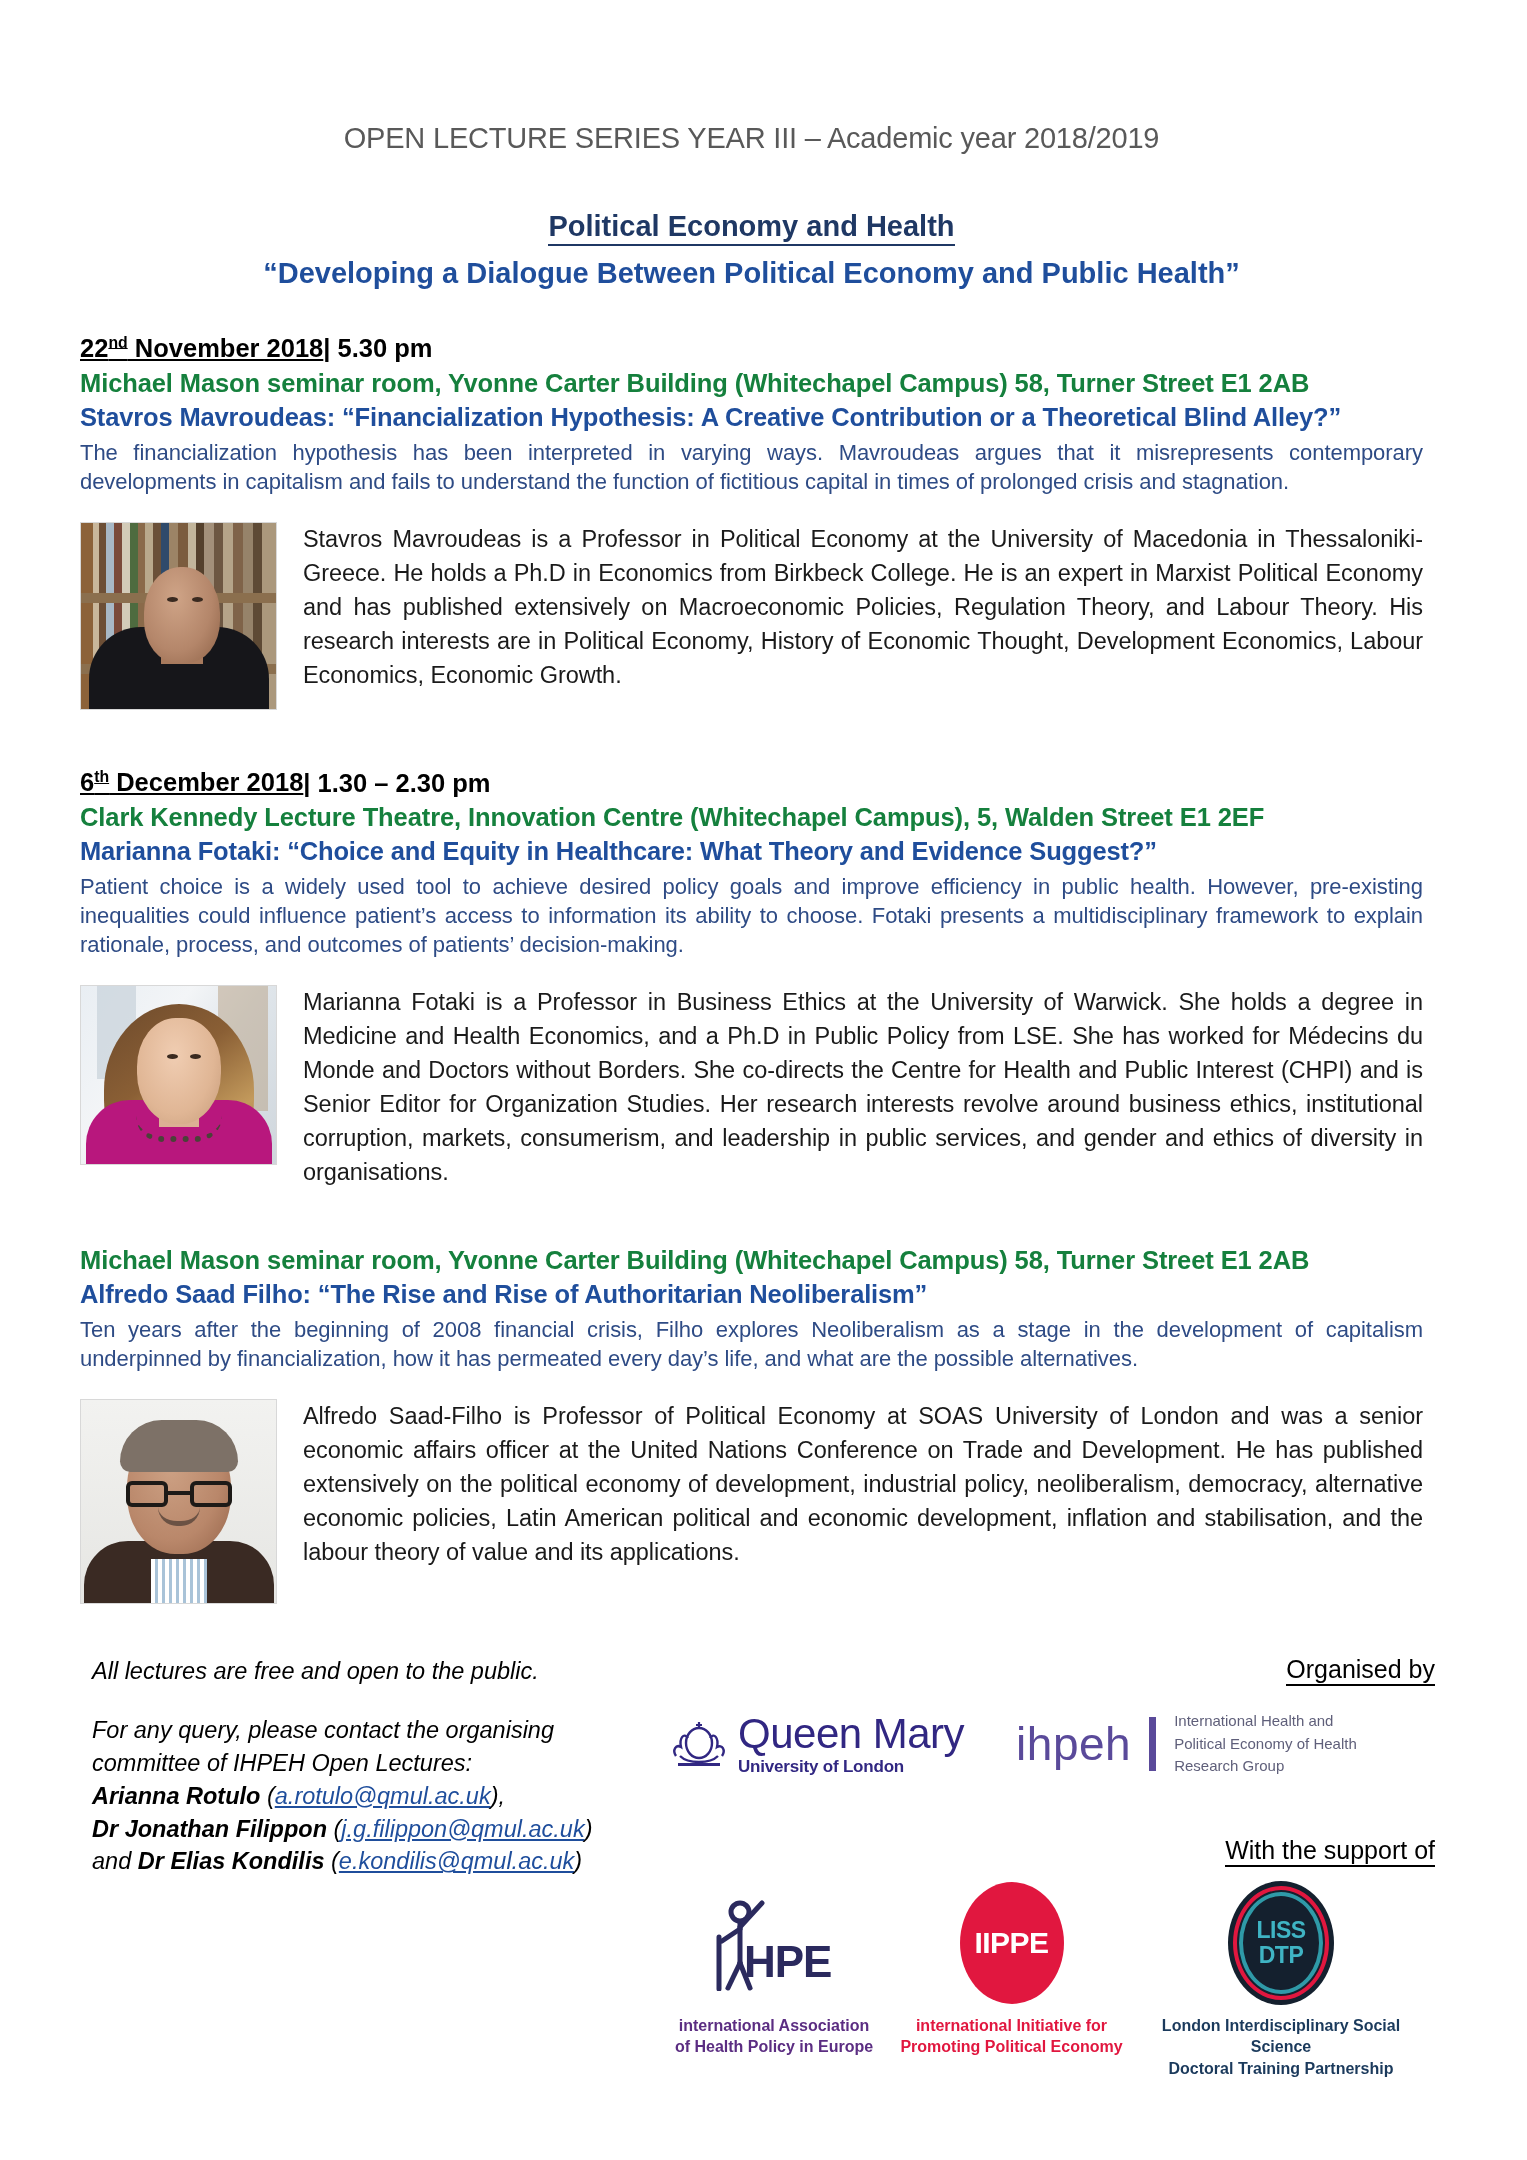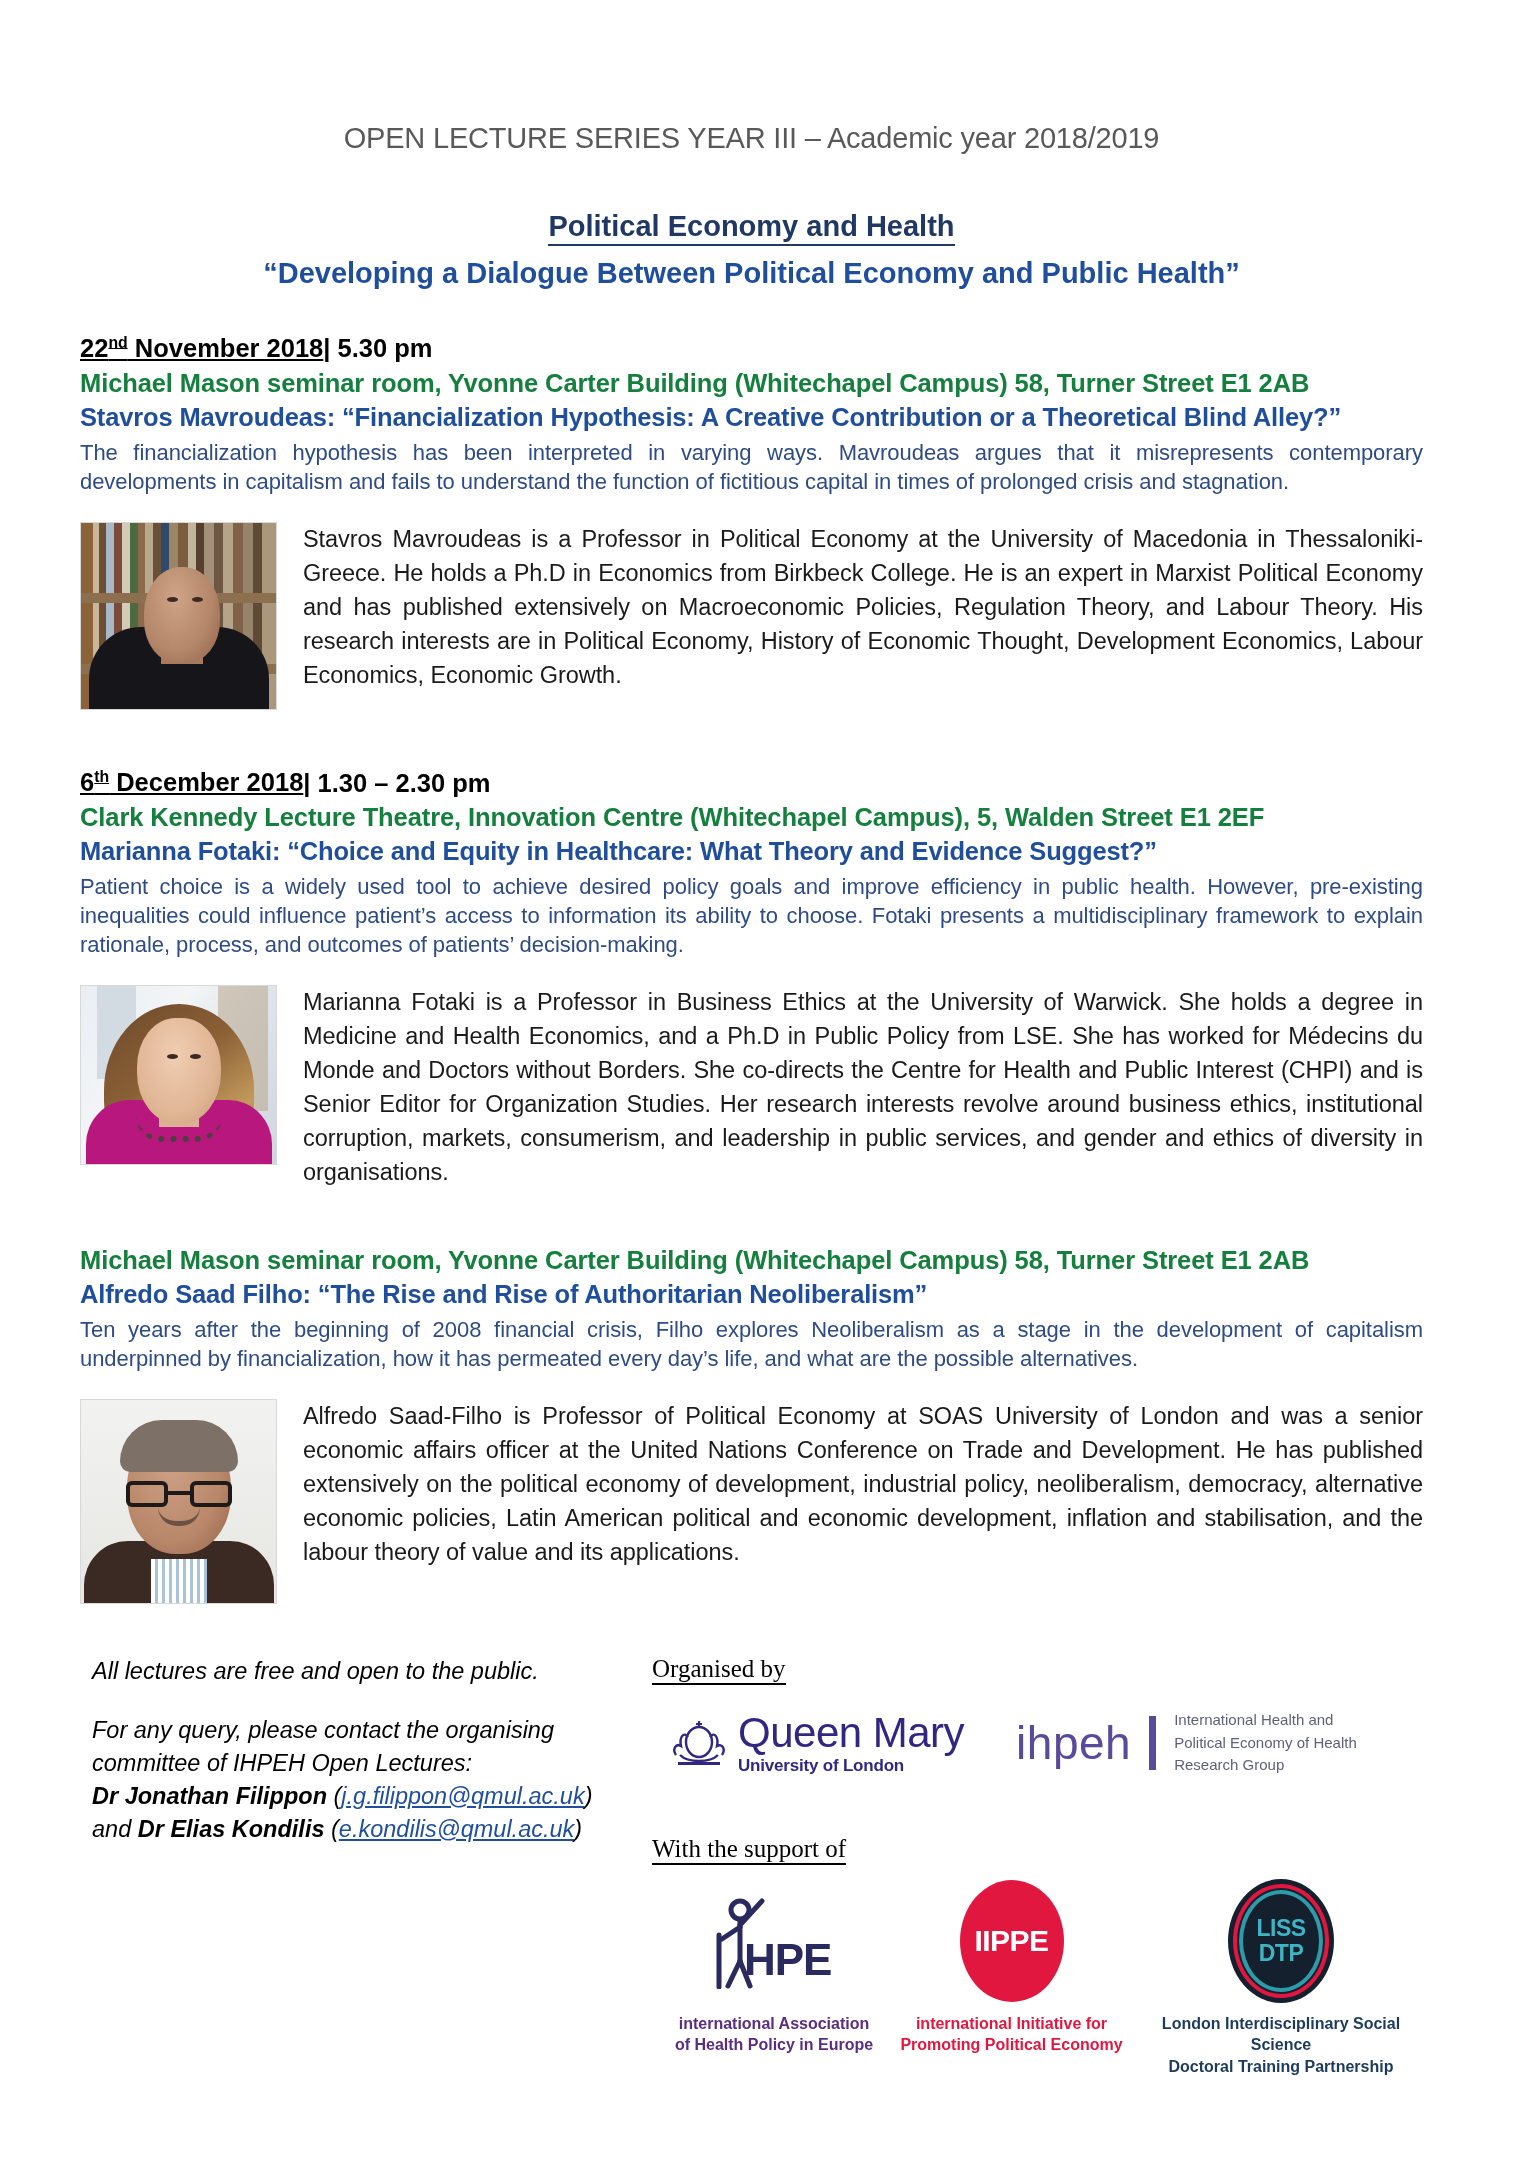--- a/index.html
+++ b/index.html
@@ -245,24 +245,24 @@
   .mail {
     color: #1F4E9C;
     text-decoration: underline;
     font-style: italic;
   }
   .footer-right {
     flex: 1;
     position: relative;
   }
   .organised-by, .support-of {
+    text-align: right;
     font-size: 25px;
     font-weight: normal;
     color: #000;
-    font-family: Liberation Serif, serif;
   }
   .organised-by span, .support-of span {
     border-bottom: 2px solid #000;
     padding-bottom: 1px;
   }
 
   .logo-row-1 {
     display: flex;
     align-items: center;
     justify-content: flex-start;
@@ -409,20 +409,21 @@
 
   </div>
 
   <div class="footer">
 
     <div class="footer-left">
       <div>All lectures are free and open to the public.</div>
       <div class="gap"></div>
       <div>For any query, please contact the organising</div>
       <div>committee of IHPEH Open Lectures:</div>
+      <div><b>Arianna Rotulo</b><span> (</span><a class="mail" href="#">a.rotulo@qmul.ac.uk</a><span>),</span></div>
       <div><b>Dr Jonathan Filippon</b><span> (</span><a class="mail" href="#">j.g.filippon@qmul.ac.uk</a><span>)</span></div>
       <div><span>and </span><b>Dr Elias Kondilis</b><span> (</span><a class="mail" href="#">e.kondilis@qmul.ac.uk</a><span>)</span></div>
     </div>
 
     <div class="footer-right">
 
       <div class="organised-by"><span>Organised by</span></div>
 
       <div class="logo-row-1">
         <div class="qm">

